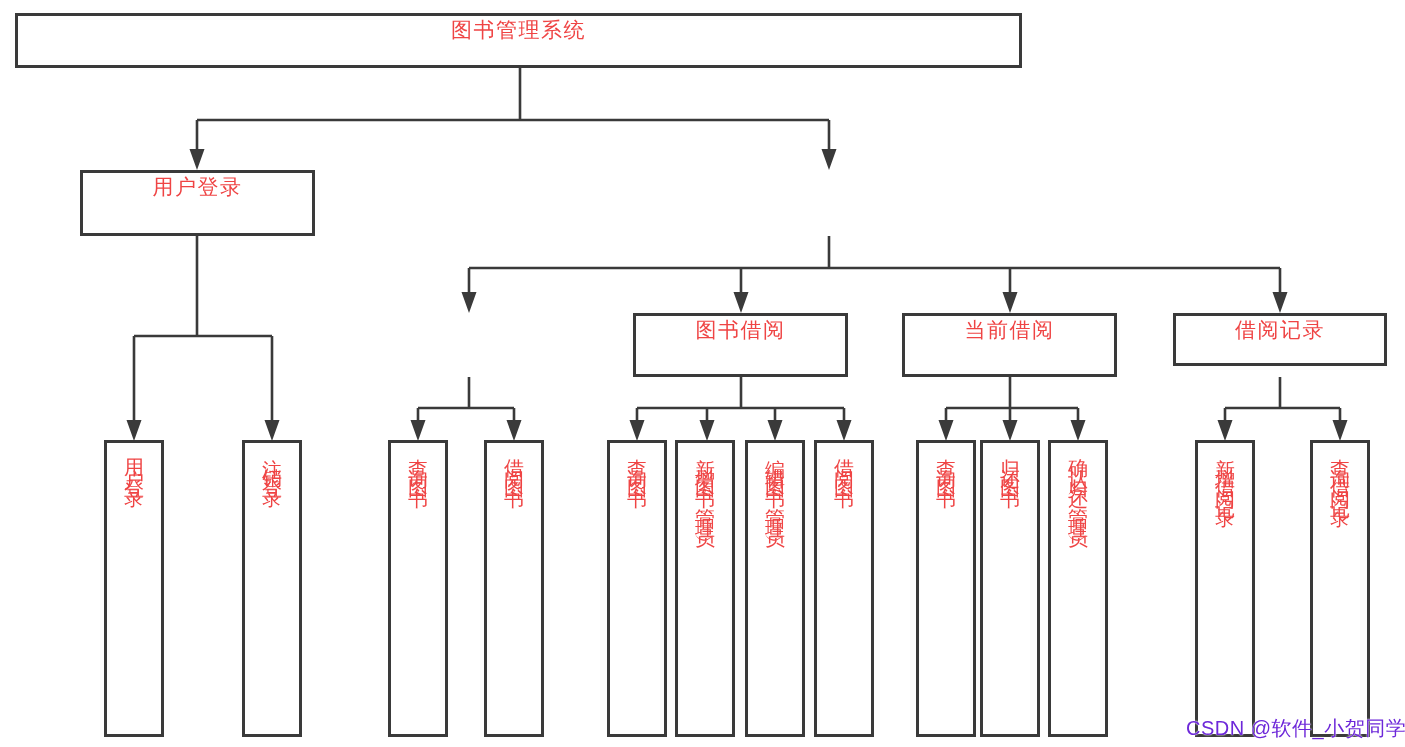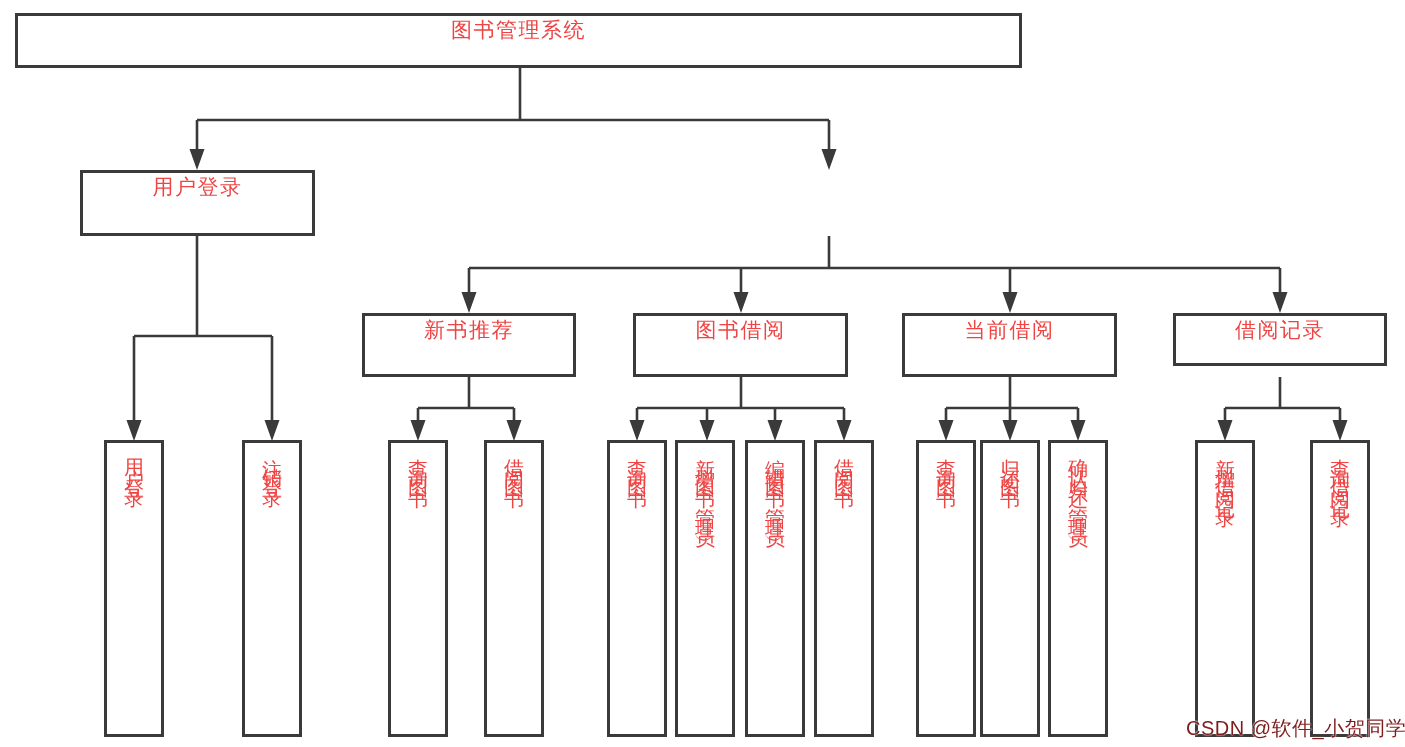--- a/index.html
+++ b/index.html
@@ -13,21 +13,21 @@
     border:3px solid #3a3a3a;color:#ef4444;
     display:flex;align-items:flex-start;justify-content:center;
   }
   .node.h span{font-size:21px;letter-spacing:1.5px;white-space:nowrap;}
   .node.v span{
     writing-mode:vertical-rl;text-orientation:mixed;
     font-size:20px;letter-spacing:10px;line-height:1.05;white-space:nowrap;
   }
   .watermark{
     position:absolute;left:1186px;top:715px;z-index:6;
-    font-size:20px;letter-spacing:0.5px;color:#7f1d1d;white-space:nowrap;
+    font-size:20px;letter-spacing:0.5px;color:#6d28d9;white-space:nowrap;
     text-shadow:0 0 2px #ffffff, 0 0 1px #ffffff;
   }
 </style>
 </head>
 <body>
 
 <div class="stage">
 
   <svg class="edges" viewBox="0 0 1405 747" xmlns="http://www.w3.org/2000/svg">
     <path fill="none" stroke="#3a3a3a" stroke-width="2.6" d="
@@ -61,23 +61,20 @@
   </svg>
 
   <div class="node h" style="left:15px;top:13px;width:1007px;height:55px">
     <span>图书管理系统</span>
   </div>
 
   <div class="node h" style="left:80px;top:170px;width:235px;height:66px">
     <span>用户登录</span>
   </div>
 
-  <div class="node h" style="left:362px;top:313px;width:214px;height:64px">
-    <span>新书推荐</span>
-  </div>
   <div class="node h" style="left:902px;top:313px;width:215px;height:64px">
     <span>当前借阅</span>
   </div>
   <div class="node h" style="left:633px;top:313px;width:215px;height:64px">
     <span>图书借阅</span>
   </div>
   <div class="node h" style="left:1173px;top:313px;width:214px;height:53px">
     <span>借阅记录</span>
   </div>
 

